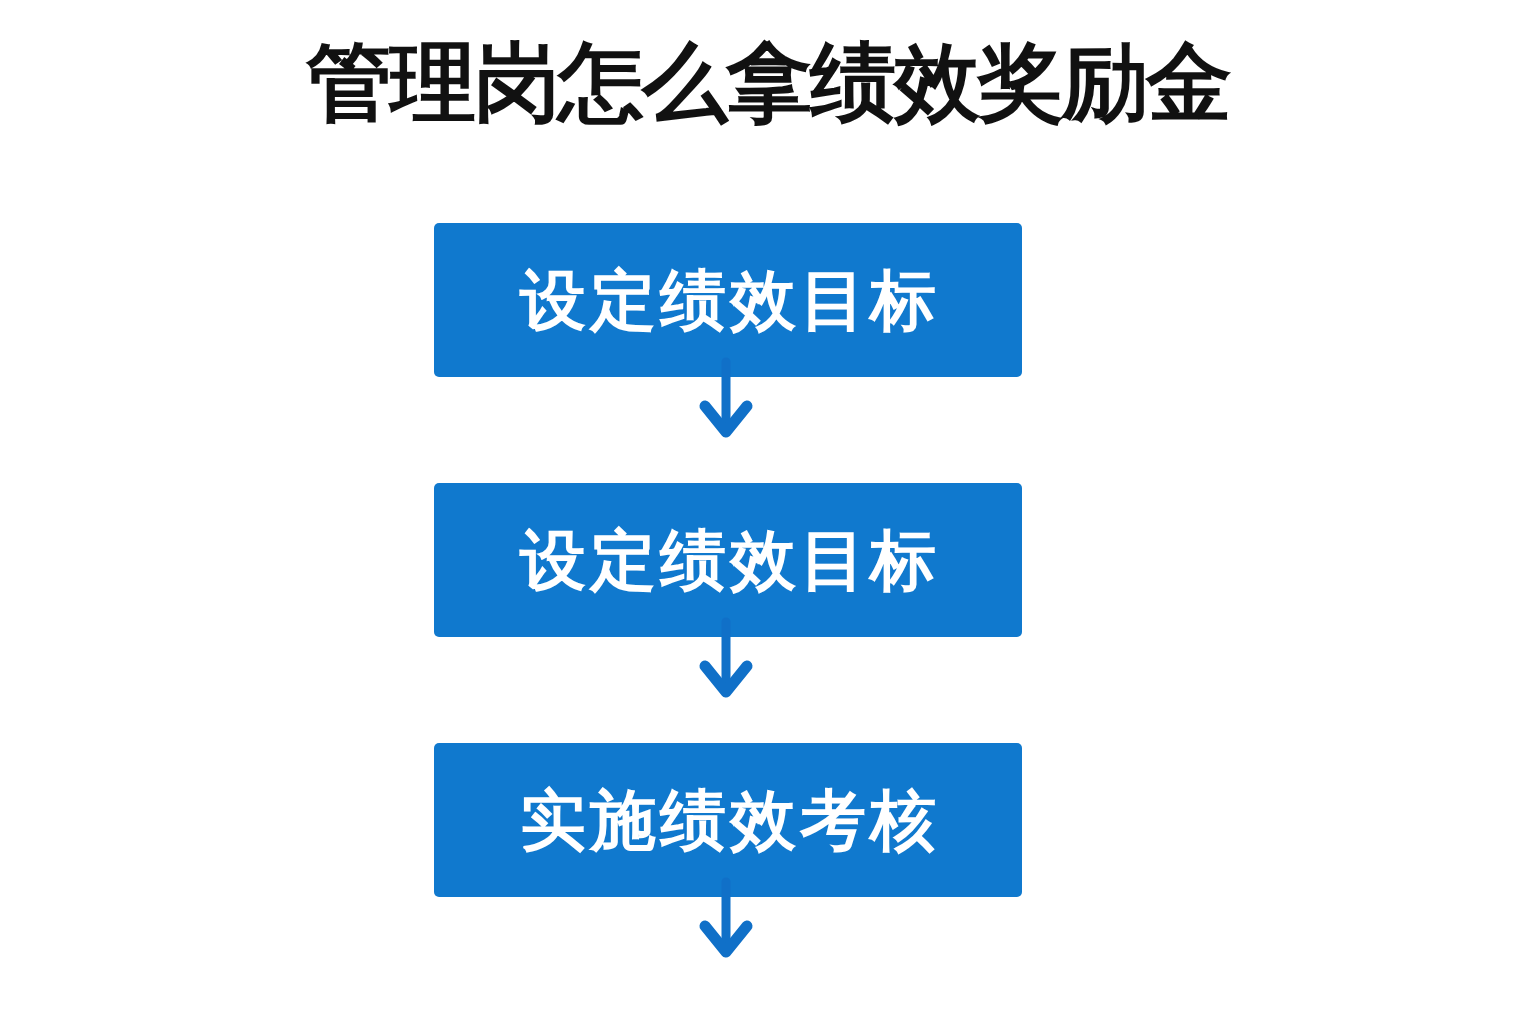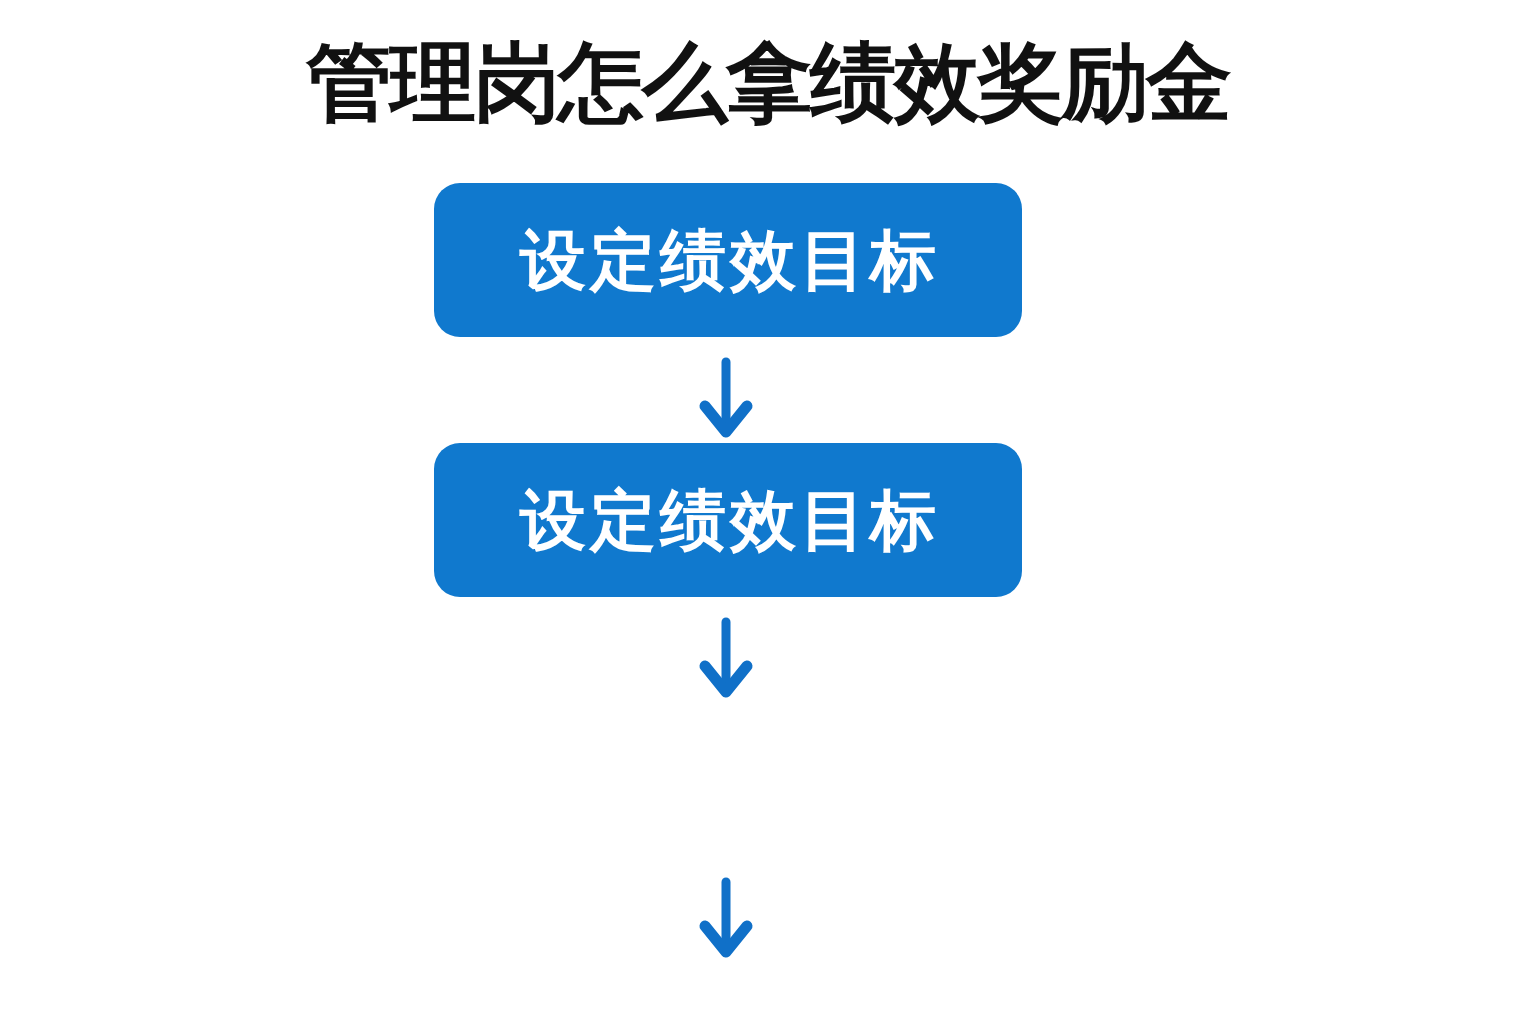--- a/index.html
+++ b/index.html
@@ -37,25 +37,26 @@
     -webkit-font-smoothing: antialiased;
   }
 
   
   .node-box {
     position: absolute;
     left: 434px;
     width: 588px;
     height: 154px;
     background: #1079ce;
-    border-radius: 26px;
+    border-radius: 5px;
     display: flex;
     align-items: center;
     justify-content: center;
     box-sizing: border-box;
+    margin-top: 40px;
   }
   .node-box .node-label {
     font-size: 66px;
     line-height: 70px;
     font-weight: 700;
     color: #ffffff;
     letter-spacing: 4px;
     text-indent: 4px;
     white-space: nowrap;
   }
@@ -103,20 +104,23 @@
     <span class="node-label">设定绩效目标</span>
   </div>
 
   <div class="arrow-connector" id="arrow-2">
     <svg viewBox="0 0 60 88" xmlns="http://www.w3.org/2000/svg">
       <path d="M30 6 L30 72" stroke="#1070C8" stroke-width="9" stroke-linecap="round" fill="none"></path>
       <path d="M9 50 L30 76 L51 50" stroke="#1070C8" stroke-width="11" stroke-linecap="round" stroke-linejoin="round" fill="none"></path>
     </svg>
   </div>
 
+  <div class="node-box" id="node-3">
+    <span class="node-label">实施绩效考核</span>
+  </div>
 
   <div class="arrow-connector" id="arrow-3">
     <svg viewBox="0 0 60 88" xmlns="http://www.w3.org/2000/svg">
       <path d="M30 6 L30 72" stroke="#1070C8" stroke-width="9" stroke-linecap="round" fill="none"></path>
       <path d="M9 50 L30 76 L51 50" stroke="#1070C8" stroke-width="11" stroke-linecap="round" stroke-linejoin="round" fill="none"></path>
     </svg>
   </div>
 
 </div>
 

